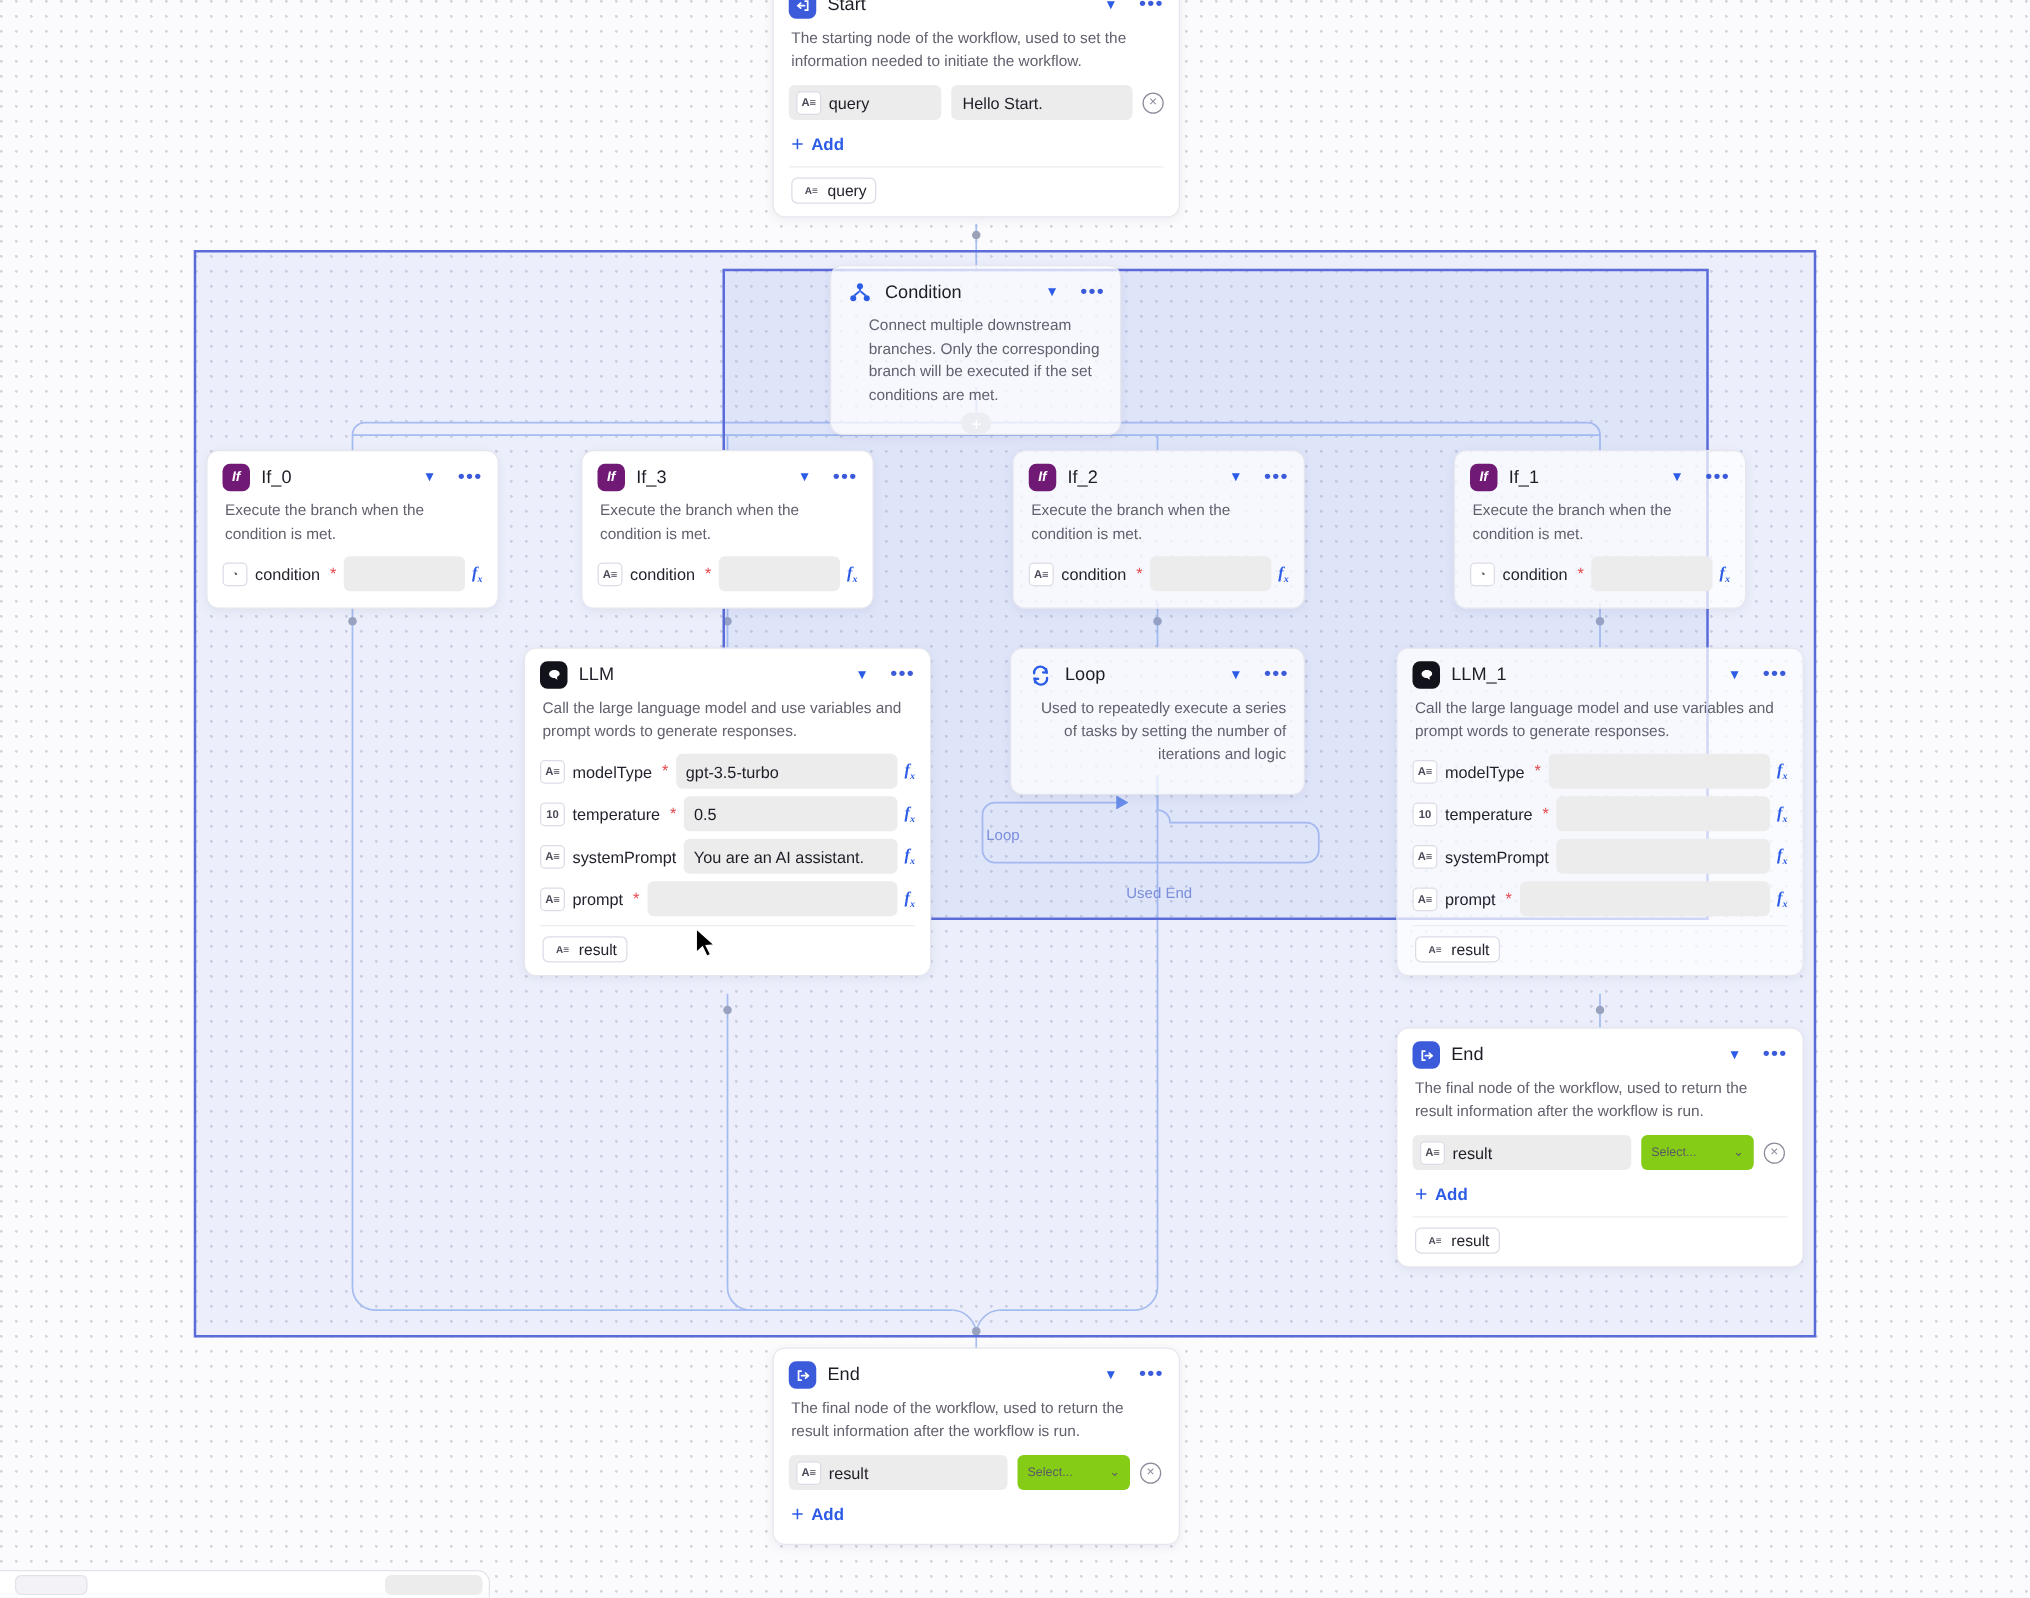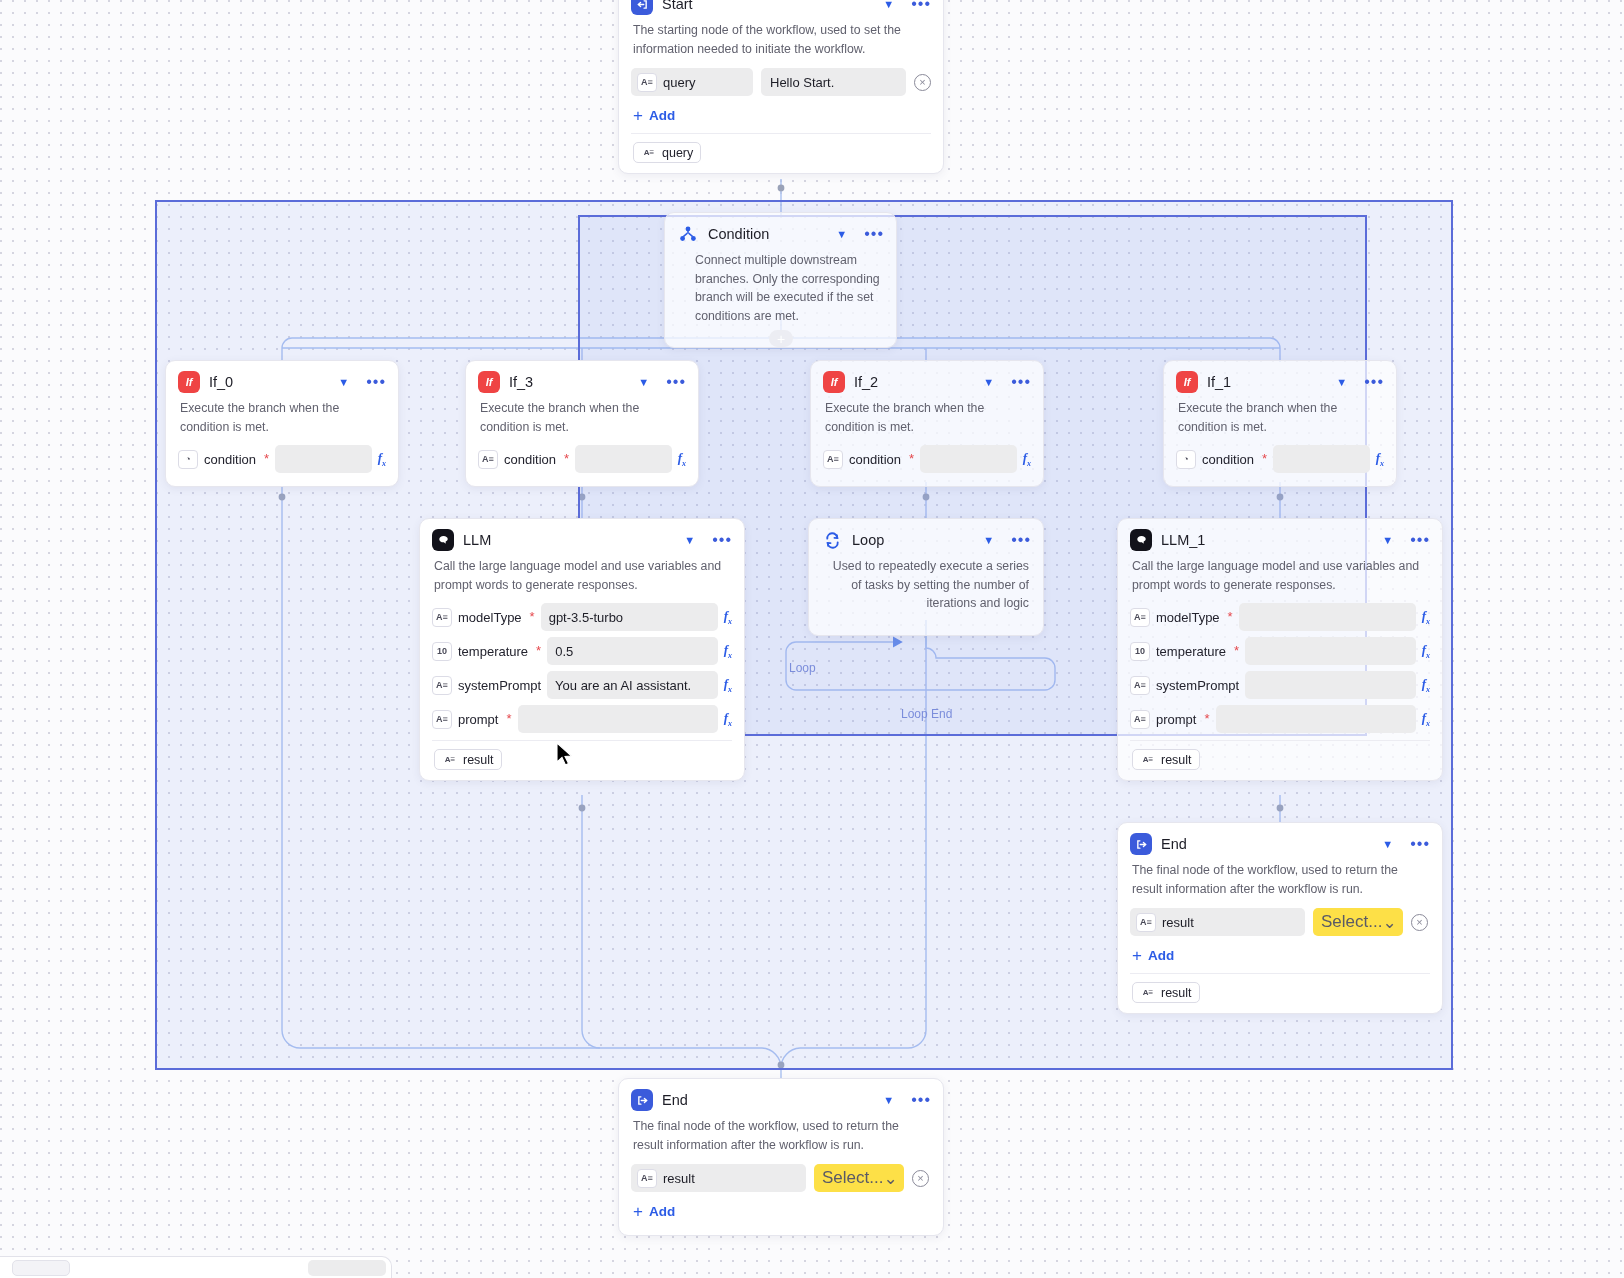--- a/index.html
+++ b/index.html
@@ -43,21 +43,21 @@
     padding: 10px 12px 4px 12px;
     gap: 9px;
   }
   .node-icon {
     width: 22px; height: 22px; border-radius: 6px;
     display:flex; align-items:center; justify-content:center;
     flex: 0 0 auto;
   }
   .ic-start { background:#3b5bdb; }
   .ic-end   { background:#3b5bdb; }
-  .ic-if    { background:#ef4444; }
+  .ic-if    { background:#701a75; }
   .ic-llm   { background:#12121a; }
   .ic-cond  { background:transparent; }
   .ic-loop  { background:transparent; }
   .node-title {
     font-size: 14.5px; color:#1d1d26; font-weight:400;
     flex: 1 1 auto; white-space: nowrap; overflow: hidden;
   }
   .head-ctl {
     color:#2c5ce6; font-size:11px; line-height:1;
     margin-left:4px; cursor:pointer; user-select:none;
@@ -97,23 +97,23 @@
     border-radius:5px; display:flex; align-items:center; gap:6px; padding:0 6px;
     font-size:13px; color:#1d1d26;
   }
   .kv-key.wide { width:175px; }
   .kv-val {
     flex:1 1 auto; height:28px; background:#ececed; border-radius:5px;
     display:flex; align-items:center; padding:0 9px;
     font-size:13px; color:#1d1d26; white-space:nowrap; overflow:hidden;
   }
   .kv-select {
-    flex:0 0 auto; width:90px; height:28px; background:#fde047; border-radius:5px;
+    flex:0 0 auto; width:90px; height:28px; background:#84cc16; border-radius:5px;
     display:flex; align-items:center; justify-content:space-between; padding:0 8px;
-    font-size:17px; color:#5a5a66;
+    font-size:10px; color:#5a5a66;
   }
   .clear-btn {
     flex:0 0 auto; width:17px; height:17px; border-radius:50%;
     border:1.5px solid #8a8a99; color:#8a8a99; font-size:11px;
     display:flex; align-items:center; justify-content:center; cursor:pointer;
     line-height:1;
   }
   .add-row {
     display:flex; align-items:center; gap:6px;
     padding:8px 14px 6px 14px; cursor:pointer;
@@ -413,21 +413,21 @@
           <path d="M4.4 14.8 L3.8 11.6 L7 11.8" stroke-width="1.8"></path>
         </svg>
       </div>
       <div class="node-title">Loop</div>
       <div class="head-ctl">▼</div>
       <div class="head-dots">•••</div>
     </div>
     <div class="node-desc" style="padding-bottom:12px;text-align:right;">Used to repeatedly execute a series of tasks by setting the number of iterations and logic</div>
   </div>
   <div class="edge-label" style="left:786px; top:661px;">Loop</div>
-  <div class="edge-label" style="left:898px; top:707px;">Loop End</div>
+  <div class="edge-label" style="left:898px; top:707px;">Used End</div>
 
   <div class="node translucent" style="left:1117px; top:518px; width:326px;">
     <div class="node-head">
       <div class="node-icon ic-llm">
         <svg width="13" height="13" viewBox="0 0 16 16" fill="#fff">
           <path d="M8 2.4c3 0 5.2 1.7 5.2 3.7 0 1.3-1 2.4-2.5 3-.1 1-.1 1.9.4 2.7-1.2-.2-2.1-.8-2.6-1.5-.2 0-.3 0-.5 0-3 0-5.2-1.7-5.2-3.9S5 2.4 8 2.4z"></path>
         </svg>
       </div>
       <div class="node-title">LLM_1</div>
       <div class="head-ctl">▼</div>

